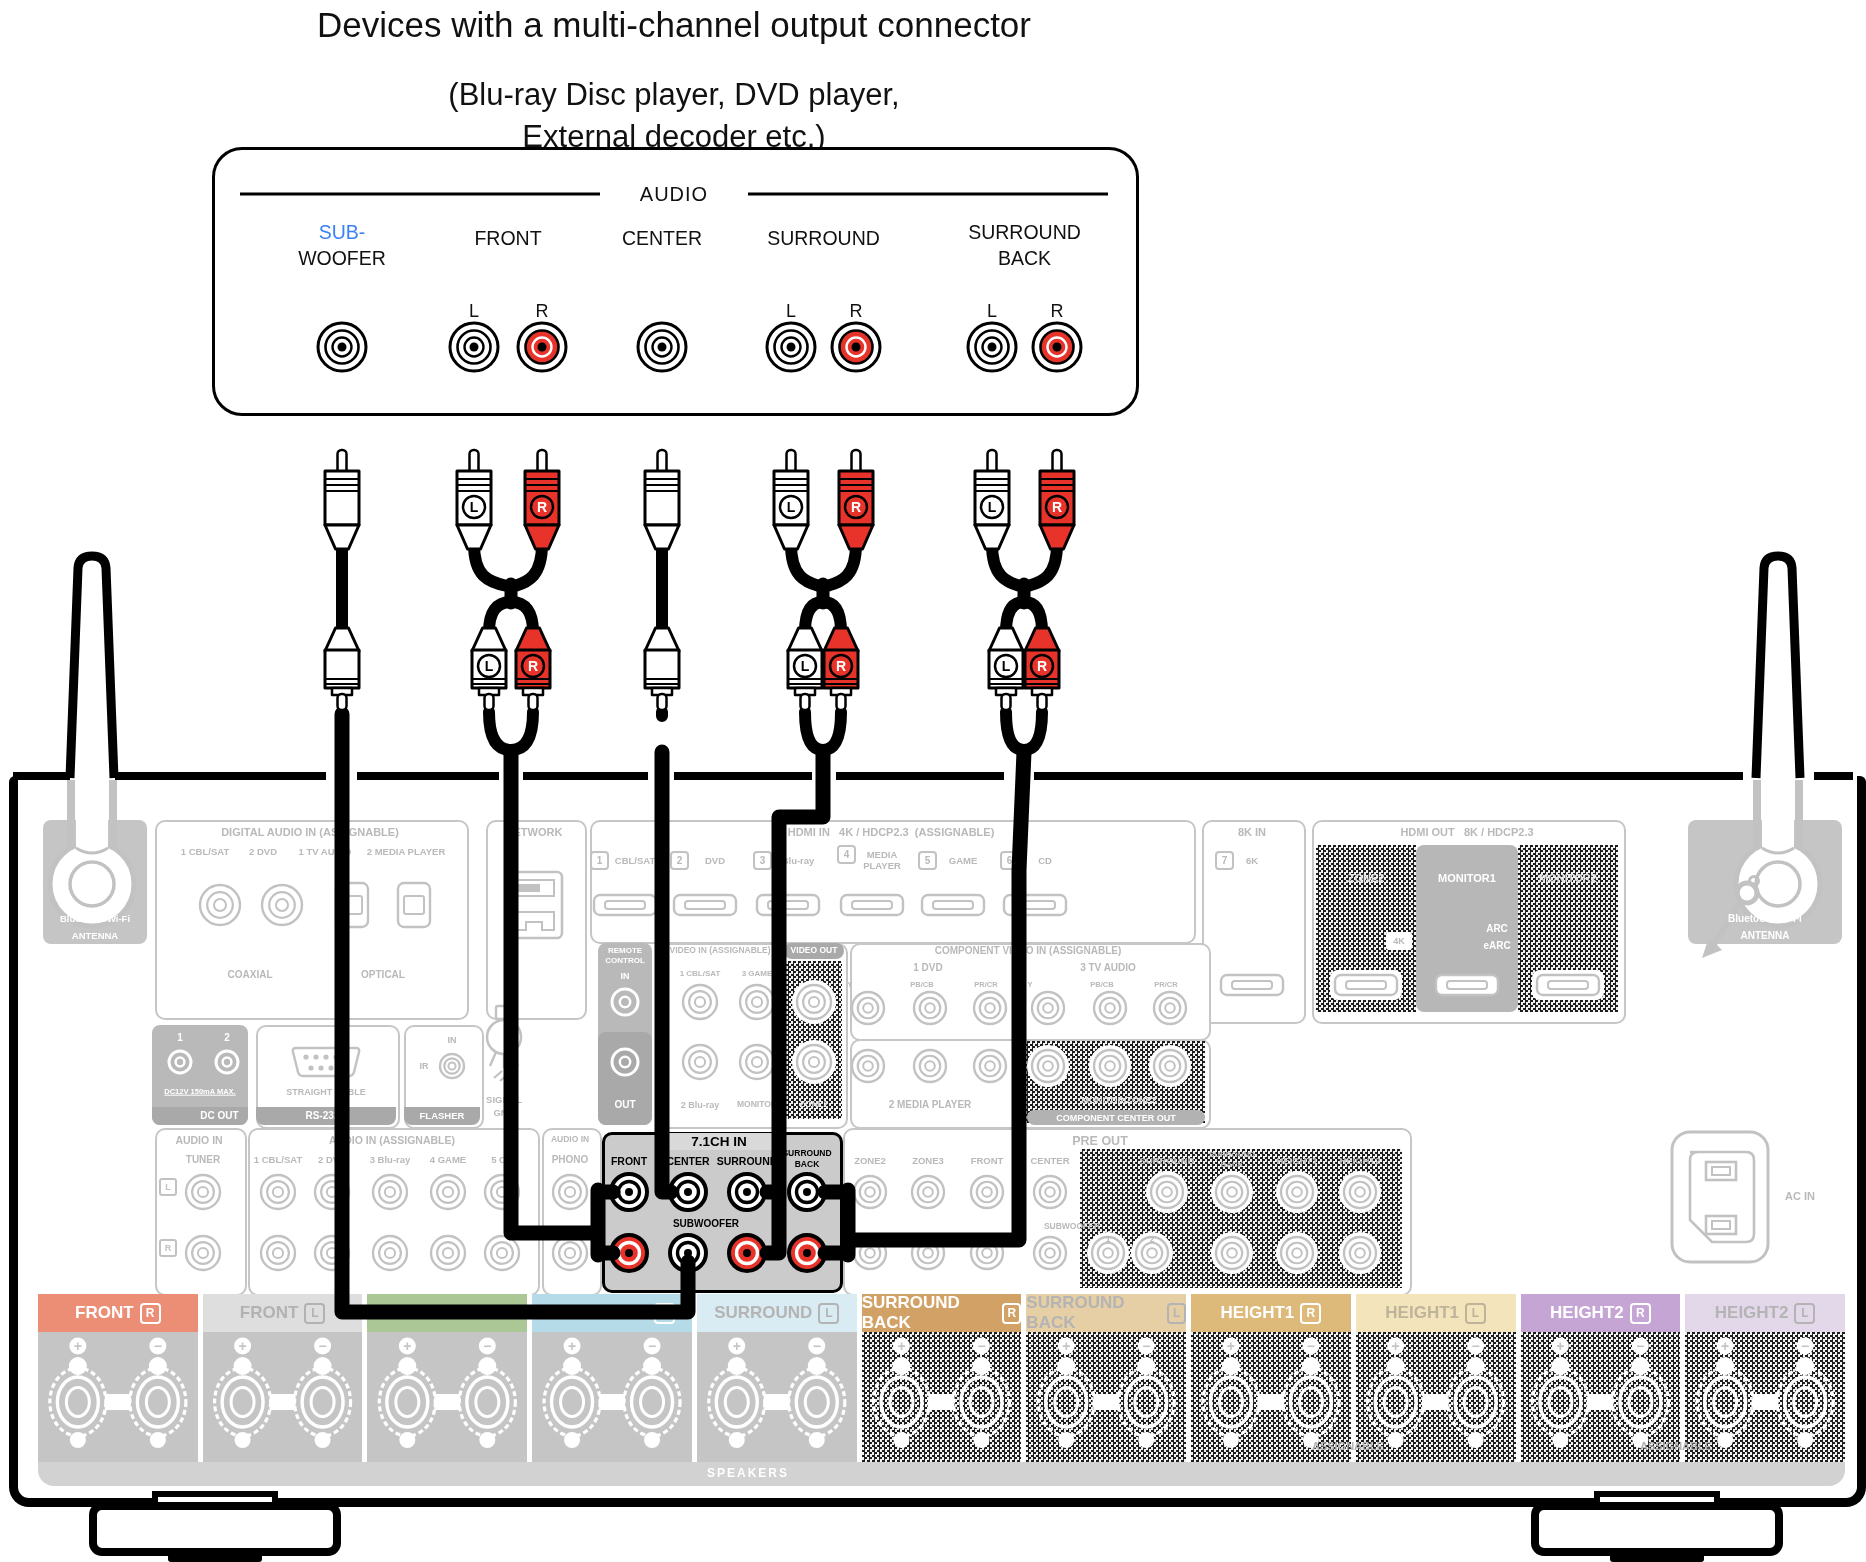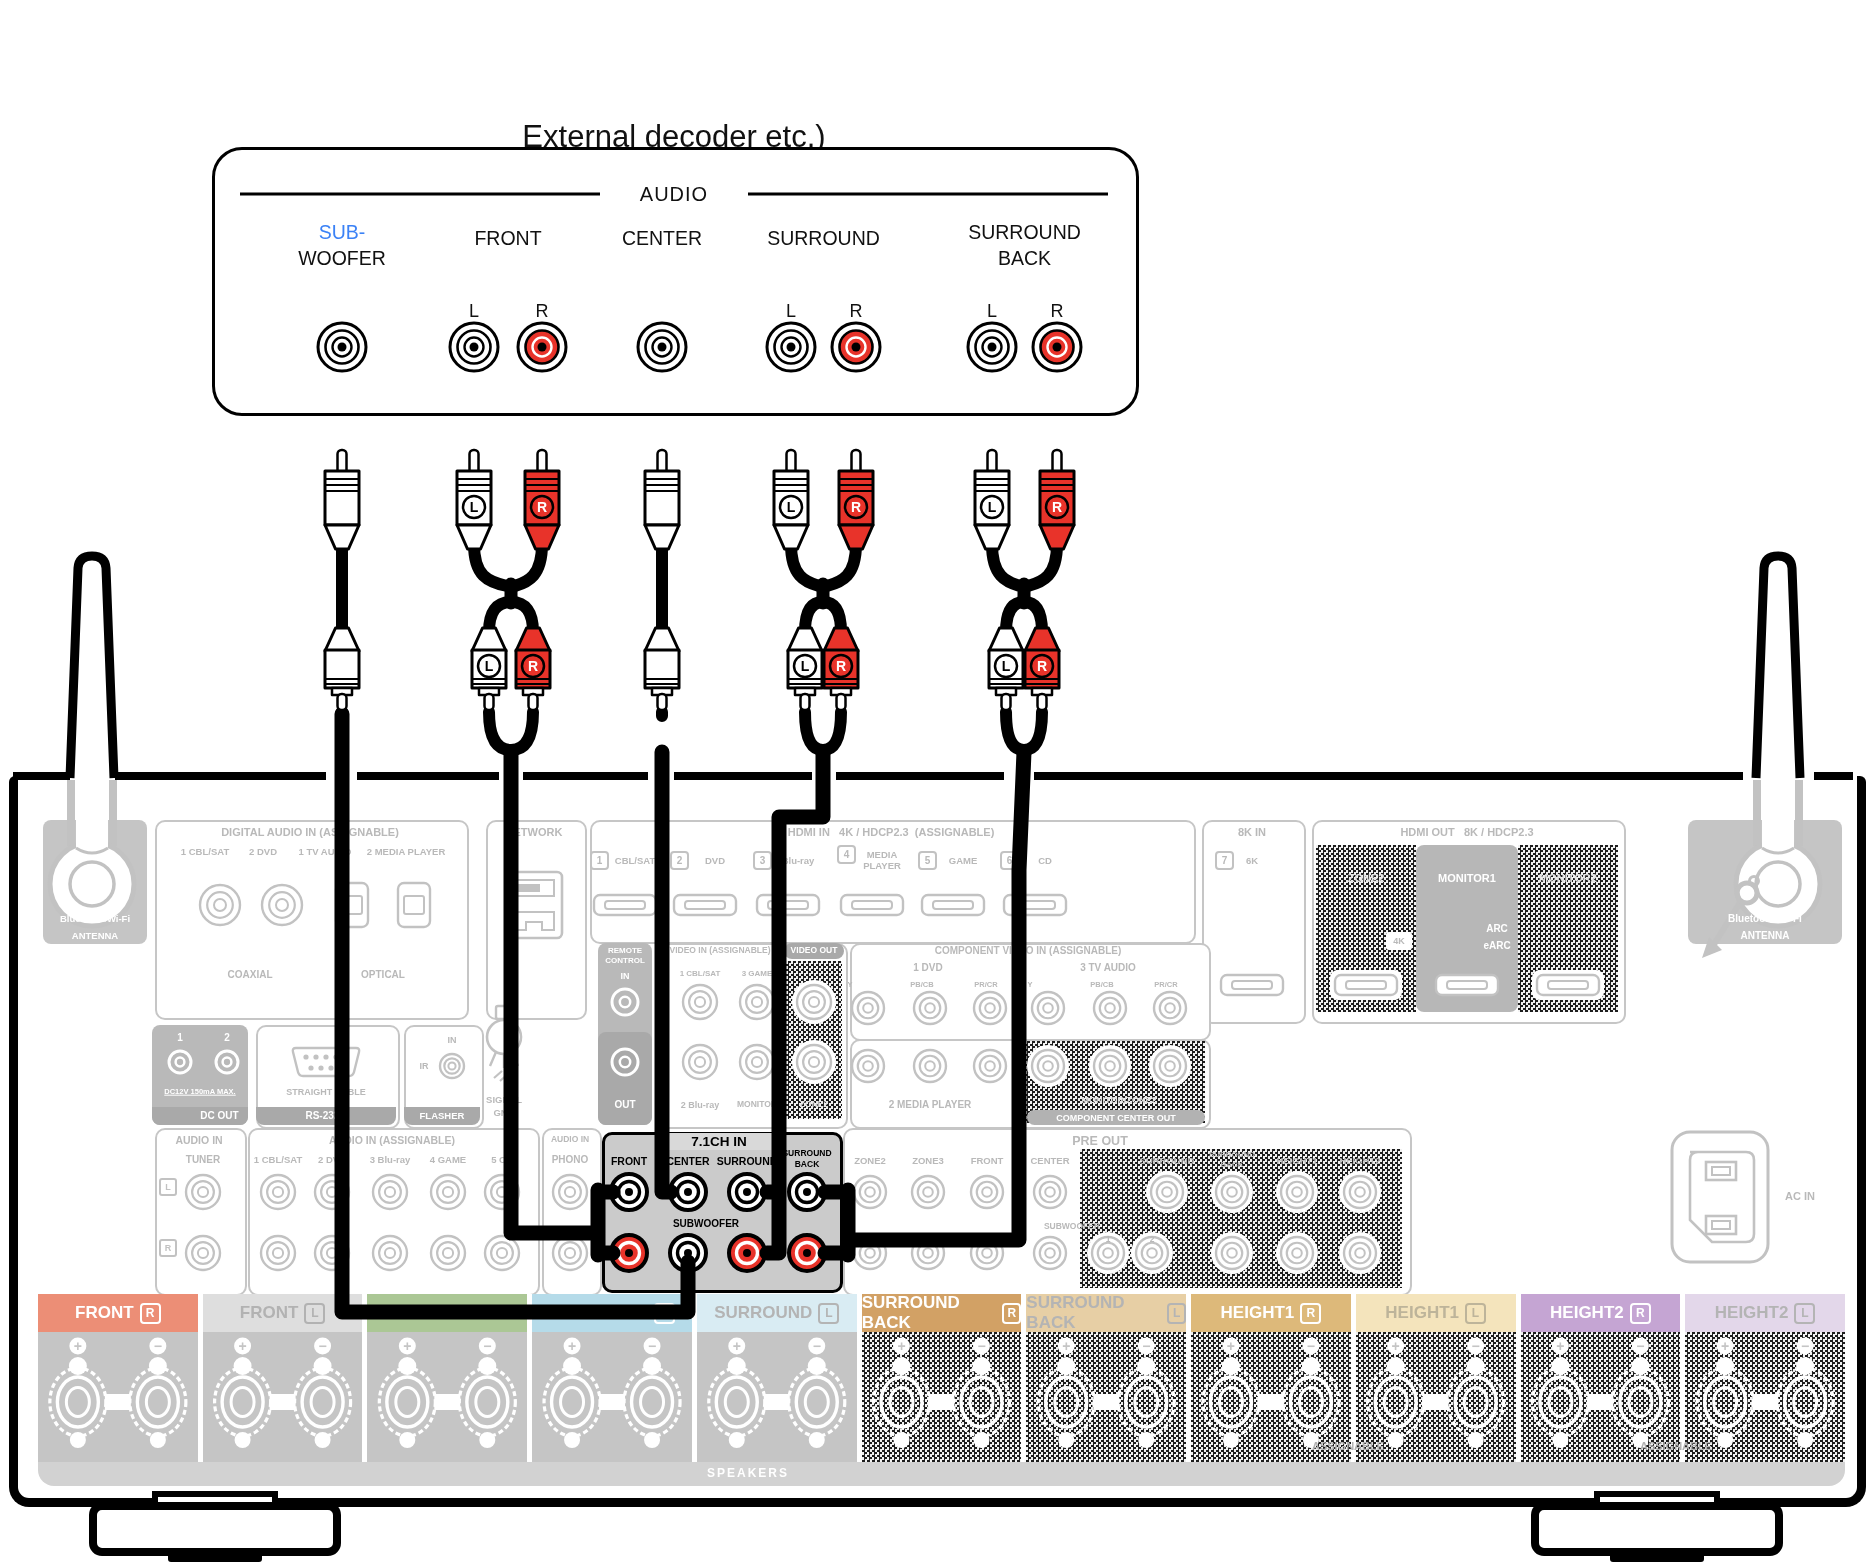--- a/index.html
+++ b/index.html
@@ -29,20 +29,22 @@
   .ltrbadge{position:absolute;transform:translate(-50%,-50%);width:14px;height:14px;
       border:2px solid #c2c2c2;border-radius:3px;color:#c2c2c2;font-size:9px;font-weight:bold;
       display:flex;align-items:center;justify-content:center;}
   svg{position:absolute;left:0;top:0;}
 </style>
 </head>
 <body>
 
 <div id="stage">
 
+  <div class="lbl" style="left:674px;top:25px;font-size:35px;color:#111;">Devices with a multi-channel output connector</div>
+  <div class="lbl" style="left:674px;top:95px;font-size:31px;color:#111;">(Blu-ray Disc player, DVD player,</div>
   <div class="lbl" style="left:674px;top:137px;font-size:31px;color:#111;">External decoder etc.)</div>
 
   <div class="devbox"></div>
 
   <div class="recv"></div>
 
   <div id="panels">
       <div class="box abs" style="left: 155px; top: 820px; width: 310px; height: 196px;"></div>
       <div class="box abs" style="left: 486px; top: 820px; width: 97px; height: 196px;"></div>
       <div class="box abs" style="left: 590px; top: 820px; width: 602px; height: 120px;"></div>

